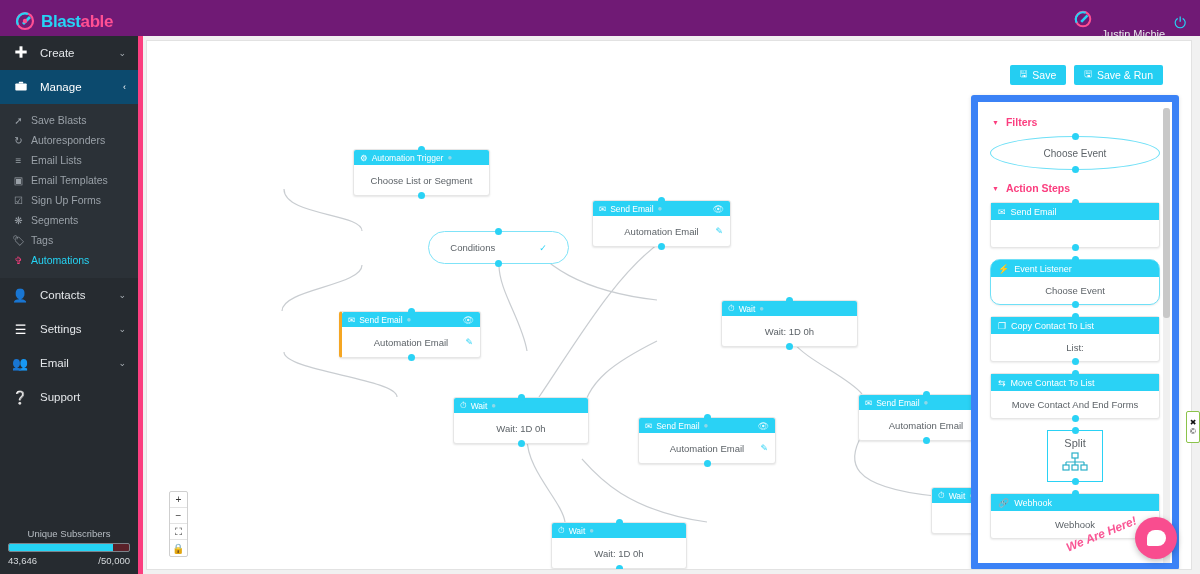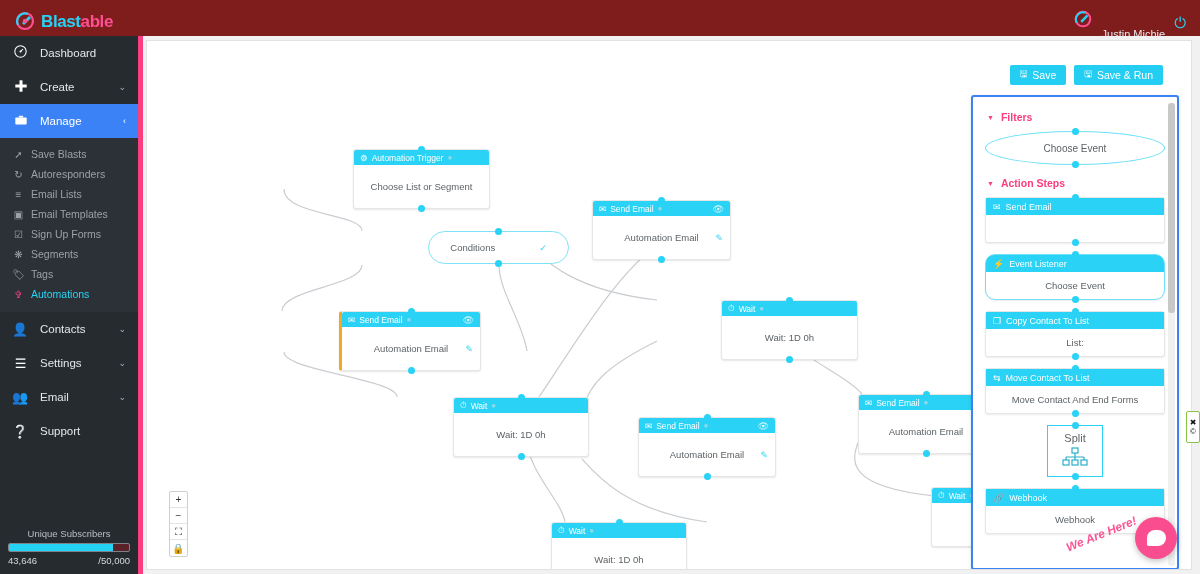--- a/index.html
+++ b/index.html
@@ -7,21 +7,21 @@
     width: 1200px; height: 574px;
     overflow: hidden;
     font-family: "Liberation Sans", sans-serif;
     background: #ffffff;
   }
   #app { position: relative; width: 1200px; height: 574px; overflow: hidden; }
 
   
   .topbar {
     position: absolute; left: 0; top: 0; width: 1200px; height: 44px;
-    background: #7f1d1d; display: flex; align-items: center;
+    background: #701a75; display: flex; align-items: center;
   }
   .brand { width: 140px; height: 36px; display: flex; align-items: center; padding-left: 14px; gap: 5px; }
   .brand-mark { width: 22px; height: 22px; position: relative; }
   .brand-text { font-size: 17px; font-weight: bold; letter-spacing: -0.4px; }
   .brand-text .b1 { color: #25d4f5; }
   .brand-text .b2 { color: #ff4f93; }
   .topbar-right { margin-left: auto; display: flex; align-items: center; gap: 9px; padding-right: 14px; }
   .user-name { color: #e8eaec; font-size: 11px; margin-top: 24px; }
   .power-icon { color: #25d4f5; font-size: 15px; line-height: 1; }
 
@@ -31,21 +31,21 @@
     background: #262b30; color: #c8ccd0;
     border-right: 0;
   }
   .side-main { }
   .side-row {
     height: 34px; display: flex; align-items: center; gap: 11px;
     padding: 0 12px; font-size: 11.5px; color: #e4e7ea; cursor: pointer;
   }
   .side-row .ico { width: 17px; text-align: center; font-size: 13px; color: #ffffff; flex: 0 0 17px; }
   .side-row .chev { margin-left: auto; font-size: 9px; color: #aab0b6; }
-  .side-row.active { background: #3b82f6; color: #ffffff; }
+  .side-row.active { background: #0c4a6e; color: #ffffff; }
   .side-row.active .chev { color: #ffffff; }
   .sub-wrap { background: #2b3137; padding: 6px 0 8px 0; }
   .sub-row {
     height: 20px; display: flex; align-items: center; gap: 6px;
     padding: 0 12px; font-size: 10.5px; color: #9aa1a8; cursor: pointer;
   }
   .sub-row .ico { width: 13px; text-align: center; font-size: 10px; flex: 0 0 13px; }
   .sub-row.active { color: #25d4f5; }
   .sub-row.active .ico { color: #fb3e7f; }
 
@@ -90,21 +90,21 @@
     border-radius: 3px; box-shadow: 0 1px 2px rgba(0,0,0,0.10);
   }
   .node .nhead {
     background: #2ad2f5; color: #ffffff; height: 15px;
     display: flex; align-items: center; padding: 0 6px; font-size: 8.5px; gap: 4px;
     border-radius: 2px 2px 0 0;
   }
   .node .nhead .chk { color: #8fd8e8; font-size: 8px; }
   .node .nhead .eye { margin-left: auto; font-size: 9px; color: #e6fbff; }
   .node .nbody {
-    height: 43px; display: flex; align-items: center; justify-content: center;
+    height: 30px; display: flex; align-items: center; justify-content: center;
     font-size: 9.5px; color: #5d6368; position: relative;
   }
   .node .nbody .pencil { position: absolute; right: 7px; color: #2ad2f5; font-size: 9px; }
   .node.warn { border-left: 3px solid #f5a623; }
   .port {
     position: absolute; width: 7px; height: 7px; border-radius: 50%;
     background: #2ad2f5; left: 50%; margin-left: -3.5px;
   }
   .port.top { top: -4px; }
   .port.bot { bottom: -4px; }
@@ -112,21 +112,21 @@
   .cond-node {
     position: absolute; border: 1px solid #7fe3f8; border-radius: 22px;
     background: #ffffff; display: flex; align-items: center; justify-content: center;
     font-size: 9.5px; color: #5d6368; gap: 4px;
   }
   .cond-node .chk { color: #2ad2f5; font-size: 9px; }
 
   
   .rpanel {
     position: absolute; right: 12px; top: 54px; width: 208px; height: 475px;
-    background: #ffffff; border: 2px solid #3b82f6; border-radius: 3px;
+    background: #ffffff; border: 7px solid #3b82f6; border-radius: 3px;
     box-shadow: 0 1px 4px rgba(0,0,0,0.12); overflow: hidden;
   }
   .rpanel-inner { padding: 10px 12px 12px 12px; }
   .sec-title {
     display: flex; align-items: center; gap: 7px; color: #fb3e7f;
     font-size: 10.5px; font-weight: bold; margin: 4px 0 8px 2px; cursor: pointer;
   }
   .sec-title .caret { font-size: 7px; }
   .pal-pill {
     position: relative; border: 1px solid #6fe0f7; border-radius: 22px;
@@ -235,31 +235,20 @@
         </svg>
       </span>
       <span class="user-name">Justin Michie</span>
       <span class="power-icon">⏻</span>
     </div>
   </div>
 
   <div class="sidebar">
     <div class="side-main">
 
-      <div class="side-row">
-        <span class="ico">
-          <svg width="13" height="13" viewBox="0 0 16 16">
-              <circle cx="8" cy="8" r="7" fill="none" stroke="#fff" stroke-width="1.3"></circle>
-              <path d="M8 8 L11 5" stroke="#fff" stroke-width="1.3"></path>
-              <circle cx="8" cy="8" r="1.3" fill="#fff"></circle>
-            </svg>
-        </span>
-        <span>Dashboard</span>
-        <span class="chev"></span>
-      </div>
 
       <div class="side-row">
         <span class="ico">
           <svg width="14" height="14" viewBox="0 0 16 16">
               <rect x="6.3" y="1.5" width="3.4" height="13" fill="#fff"></rect>
               <rect x="1.5" y="6.3" width="13" height="3.4" fill="#fff"></rect>
             </svg>
         </span>
         <span>Create</span>
         <span class="chev">⌄</span>

